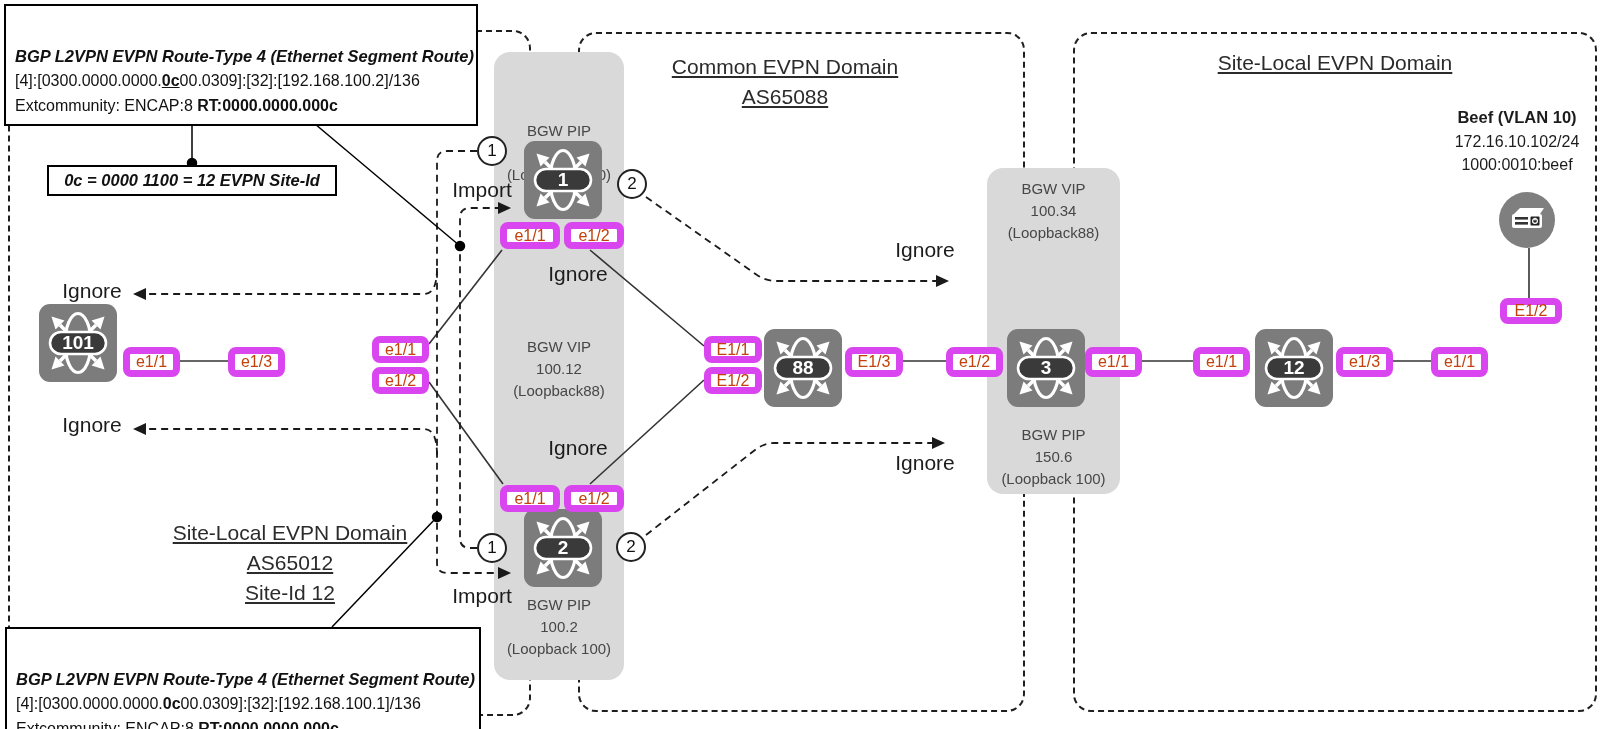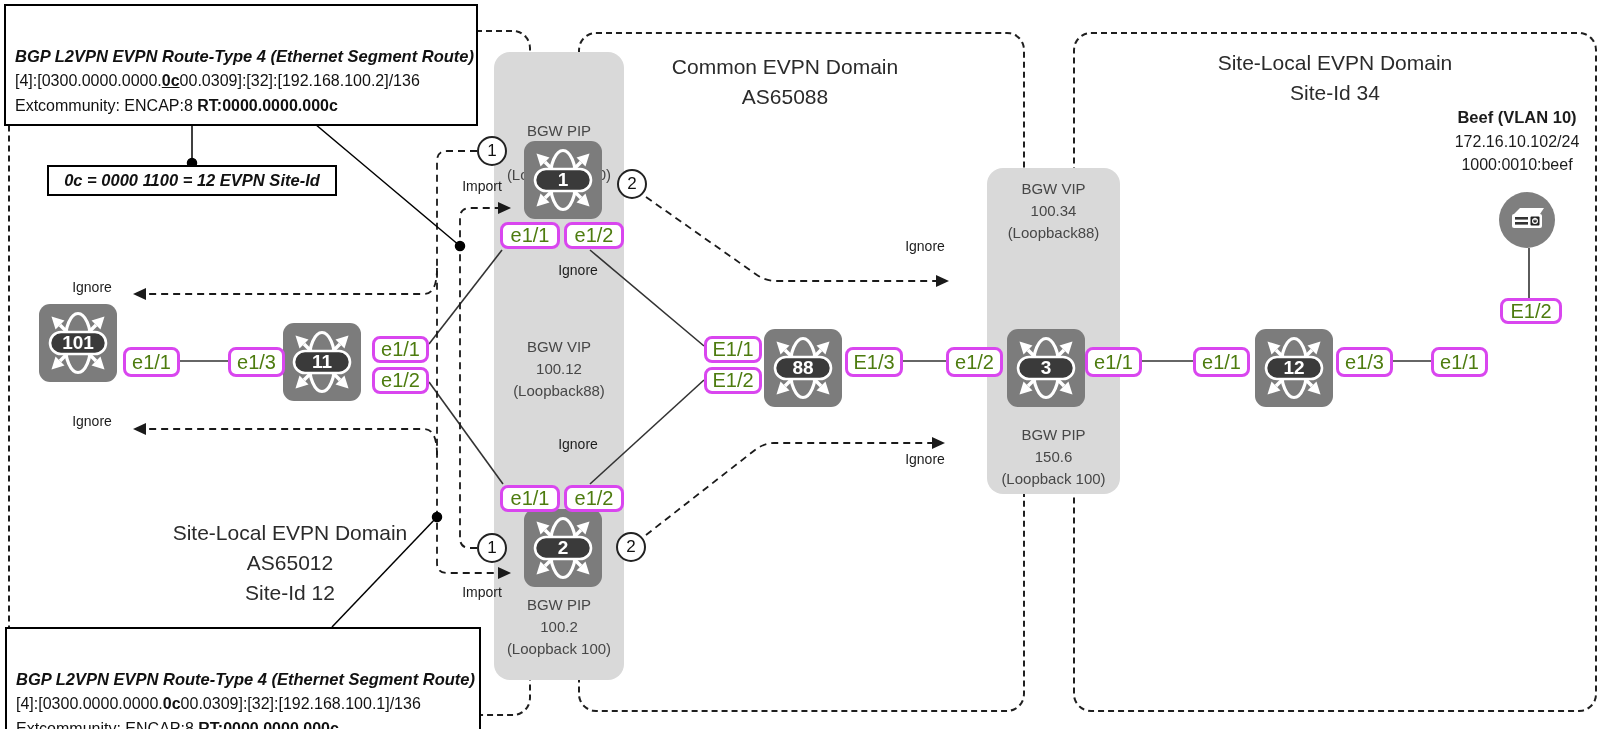--- a/index.html
+++ b/index.html
@@ -5,27 +5,27 @@
   html,body{margin:0;padding:0;background:#fff;}
   .canvas{position:relative;width:1600px;height:729px;background:#fff;overflow:hidden;
           font-family:"Liberation Sans",sans-serif;color:#111;}
   .domain{position:absolute;border:2px dashed #1f1f1f;border-radius:18px;z-index:1;box-sizing:border-box;}
   .panel{position:absolute;background:#d9d9d9;border-radius:16px;z-index:2;}
   .lines{position:absolute;left:0;top:0;z-index:3;pointer-events:none;}
   .node{position:absolute;width:78px;height:78px;z-index:4;}
   .swicon{position:absolute;left:0;top:0;width:78px;height:78px;}
   .pill-num{position:absolute;left:0;right:0;top:27px;height:24px;line-height:24px;text-align:center;
             color:#fff;font-weight:bold;font-size:19px;}
-  .chip{position:absolute;background:#fff;border:3px solid #d946ef;border-radius:8px;box-sizing:border-box;
-        display:flex;align-items:center;justify-content:center;font-size:20px;color:#4d7c0f;z-index:5;}
+  .chip{position:absolute;background:#fff;border:7px solid #d946ef;border-radius:8px;box-sizing:border-box;
+        display:flex;align-items:center;justify-content:center;font-size:16px;color:#c2410c;z-index:5;}
   .badge{position:absolute;width:30px;height:30px;background:#fff;border:2px solid #222;border-radius:50%;
          box-sizing:border-box;display:flex;align-items:center;justify-content:center;font-size:17px;z-index:5;}
-  .lbl{position:absolute;z-index:4;color:#1c1c1c;font-size:14px;}
+  .lbl{position:absolute;z-index:4;color:#1c1c1c;font-size:21px;}
   .center{text-align:center;}
-  .hdr{position:absolute;z-index:4;color:#2b2b2b;font-size:21px;line-height:1.43;text-align:center;}
+  .hdr{position:absolute;z-index:4;color:#2b2b2b;font-size:21px;line-height:1.43;text-align:center;text-decoration:underline;}
   .gw{position:absolute;z-index:4;color:#474747;font-size:15px;line-height:1.47;text-align:center;}
   .routebox{position:absolute;background:#fff;border:2px solid #000;z-index:6;padding:6px 9px;
             font-size:16px;line-height:1.53;white-space:nowrap;box-sizing:border-box;}
   .routebox .t{font-weight:bold;font-style:italic;font-size:16.5px;margin-top:32px;}
   .routebox b.u{text-decoration:underline;}
   .callout{position:absolute;background:#fff;border:2px solid #000;z-index:6;font-weight:bold;font-style:italic;
            font-size:16.5px;display:flex;align-items:center;justify-content:center;box-sizing:border-box;}
   .server{position:absolute;width:56px;height:56px;border-radius:50%;background:#7f7f7f;z-index:4;}
   .host{position:absolute;text-align:center;font-size:16px;color:#1c1c1c;line-height:1.45;z-index:4;}
   .host .hn{font-weight:bold;font-size:16.5px;}
@@ -100,21 +100,20 @@
       <circle cx="437" cy="517" r="4.5" fill="#000"></circle>
     </g>
   </svg>
 
   <div class="hdr" style="left:635px;top:52px;width:300px">
     <div>Common EVPN Domain</div>
     <div>AS65088</div>
   </div>
   <div class="hdr" style="left:1185px;top:48px;width:300px">
     <div>Site-Local EVPN Domain</div>
-    <div>Site-Id 34</div>
   </div>
   <div class="hdr" style="left:140px;top:518px;width:300px">
     <div>Site-Local EVPN Domain</div>
     <div>AS65012</div>
     <div>Site-Id 12</div>
   </div>
 
   <div class="gw" style="left:494px;top:120px;width:130px">
     <div>BGW PIP</div>
     <div>100.1</div>
@@ -148,26 +147,20 @@
   <div class="lbl center" style="left:47px;top:279px;width:90px">Ignore</div>
   <div class="lbl center" style="left:47px;top:413px;width:90px">Ignore</div>
   <div class="lbl center" style="left:880px;top:238px;width:90px">Ignore</div>
   <div class="lbl center" style="left:880px;top:451px;width:90px">Ignore</div>
 
   <div class="node" style="left:39px;top:304px">
     <svg class="swicon" viewBox="0 0 78 78">
         <use href="#swsym"></use>
       </svg>
     <div class="pill-num">101</div>
-  </div>
-  <div class="node" style="left:283px;top:323px">
-    <svg class="swicon" viewBox="0 0 78 78">
-        <use href="#swsym"></use>
-      </svg>
-    <div class="pill-num">11</div>
   </div>
   <div class="node" style="left:524px;top:141px">
     <svg class="swicon" viewBox="0 0 78 78">
         <use href="#swsym"></use>
       </svg>
     <div class="pill-num">1</div>
   </div>
   <div class="node" style="left:524px;top:509px">
     <svg class="swicon" viewBox="0 0 78 78">
         <use href="#swsym"></use>

